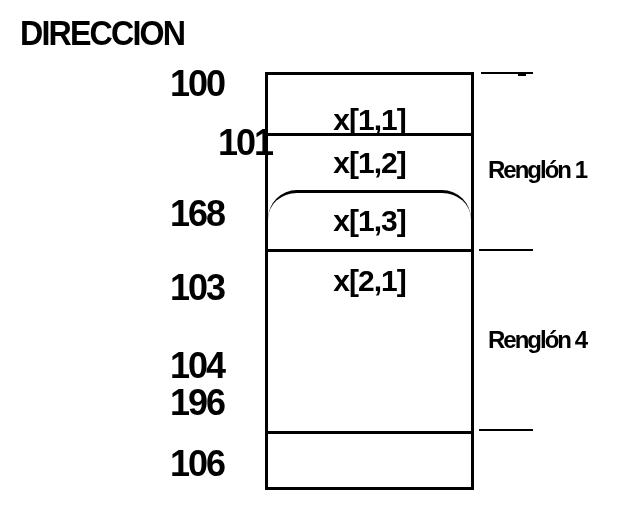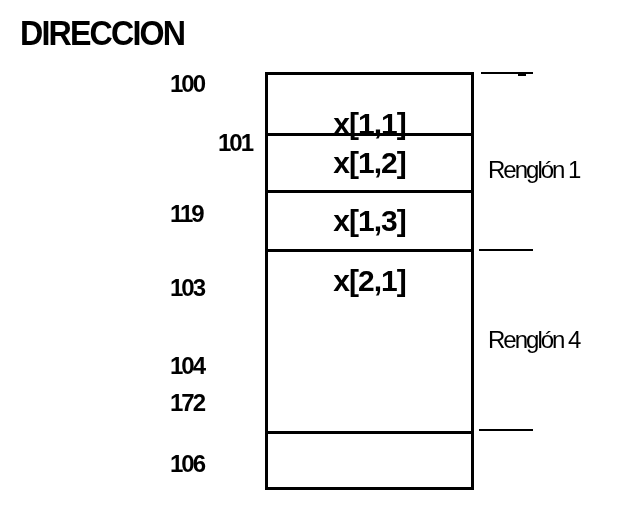--- a/index.html
+++ b/index.html
@@ -23,21 +23,21 @@
       font-weight: bold;
       letter-spacing: -2px;
       line-height: 38px;
       transform: scaleX(0.92);
       transform-origin: left top;
     }
     .addr {
       position: absolute;
       left: 170px;
       width: 56px;
-      font-size: 24px;
+      font-size: 36px;
       font-weight: bold;
       letter-spacing: -2px;
       line-height: 32px;
     }
     .memory {
       position: absolute;
       left: 265px;
       top: 72px;
       width: 209px;
       height: 418px;
@@ -59,47 +59,47 @@
     }
     .cell.first { border-top: none; }
     .bracket-line {
       position: absolute;
       height: 2px;
       background: #000;
     }
     .region-label {
       position: absolute;
       font-size: 24px;
-      font-weight: normal;
+      font-weight: bold;
       letter-spacing: -2px;
       line-height: 26px;
       white-space: nowrap;
     }
   </style>
 </head>
 <body>
 
 <div class="title">DIRECCION</div>
 
 <div class="addr" style="top:68px;">100</div>
 <div class="addr" style="top:127px;margin-left:48px;">101</div>
-<div class="addr" style="top:198px;">119</div>
+<div class="addr" style="top:198px;">168</div>
 <div class="addr" style="top:272px;">103</div>
 <div class="addr" style="top:322px;margin-top:28px;">104</div>
-<div class="addr" style="top:387px;">172</div>
+<div class="addr" style="top:387px;">196</div>
 <div class="addr" style="top:448px;">106</div>
 
 <div class="memory">
-  <div class="cell first" style="top:8px;   height:58px;align-items:flex-end;">
+  <div class="cell first" style="top:16px;   height:58px;">
     <span>x[1,1]</span>
   </div>
   <div class="cell" style="top:58px;  height:57px;">
     <span>x[1,2]</span>
   </div>
-  <div class="cell" style="top:115px; height:59px;">
+  <div class="cell" style="top:115px; height:59px;border-radius:29px;">
     <span>x[1,3]</span>
   </div>
   <div class="cell" style="top:174px; height:60px;">
     <span>x[2,1]</span>
   </div>
   <div class="cell" style="top:356px; height:59px;">
     <span></span>
   </div>
 </div>
 

